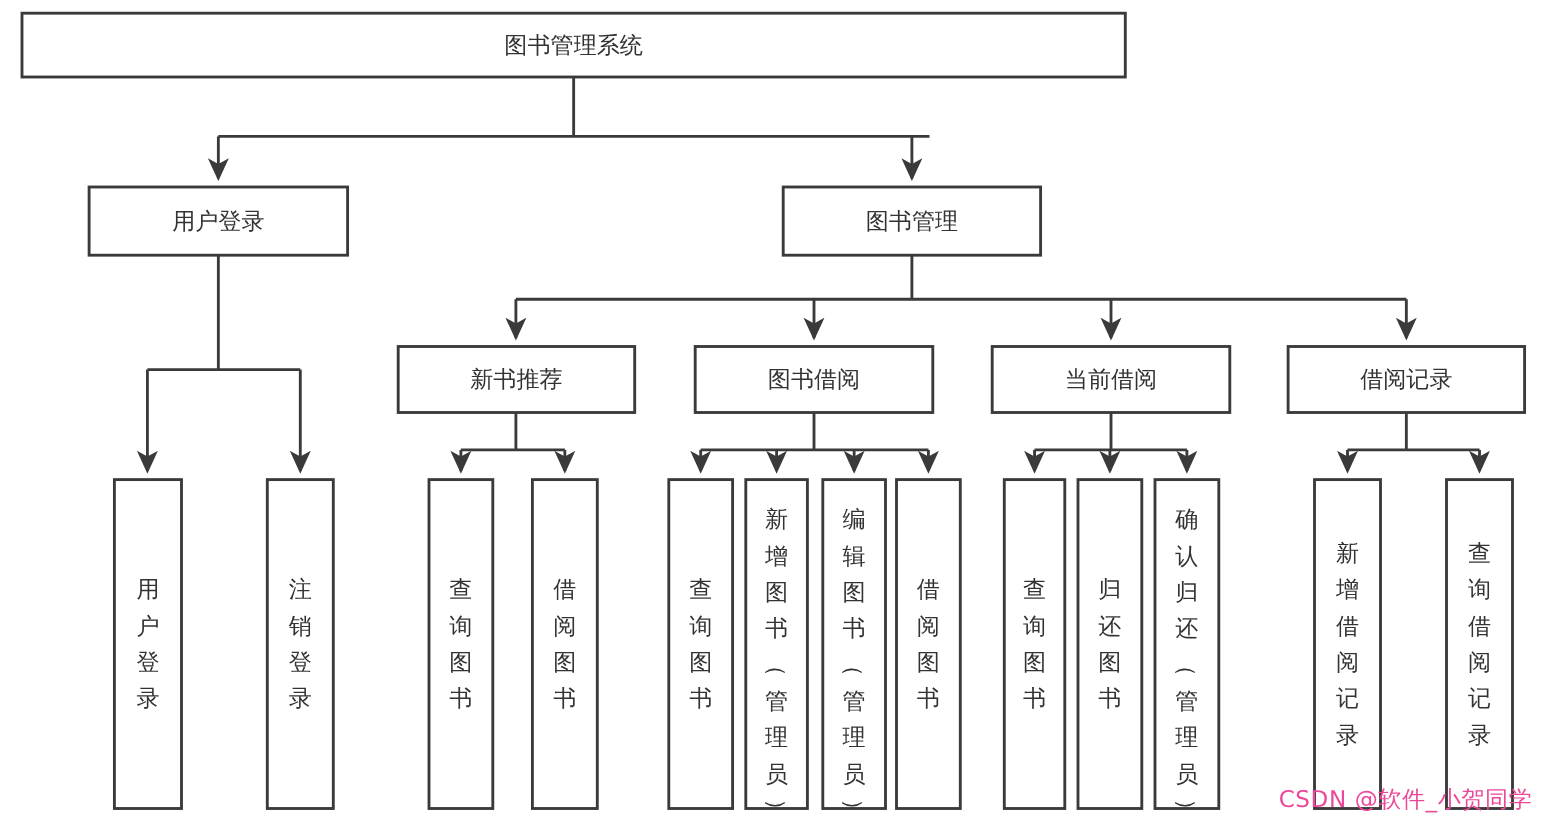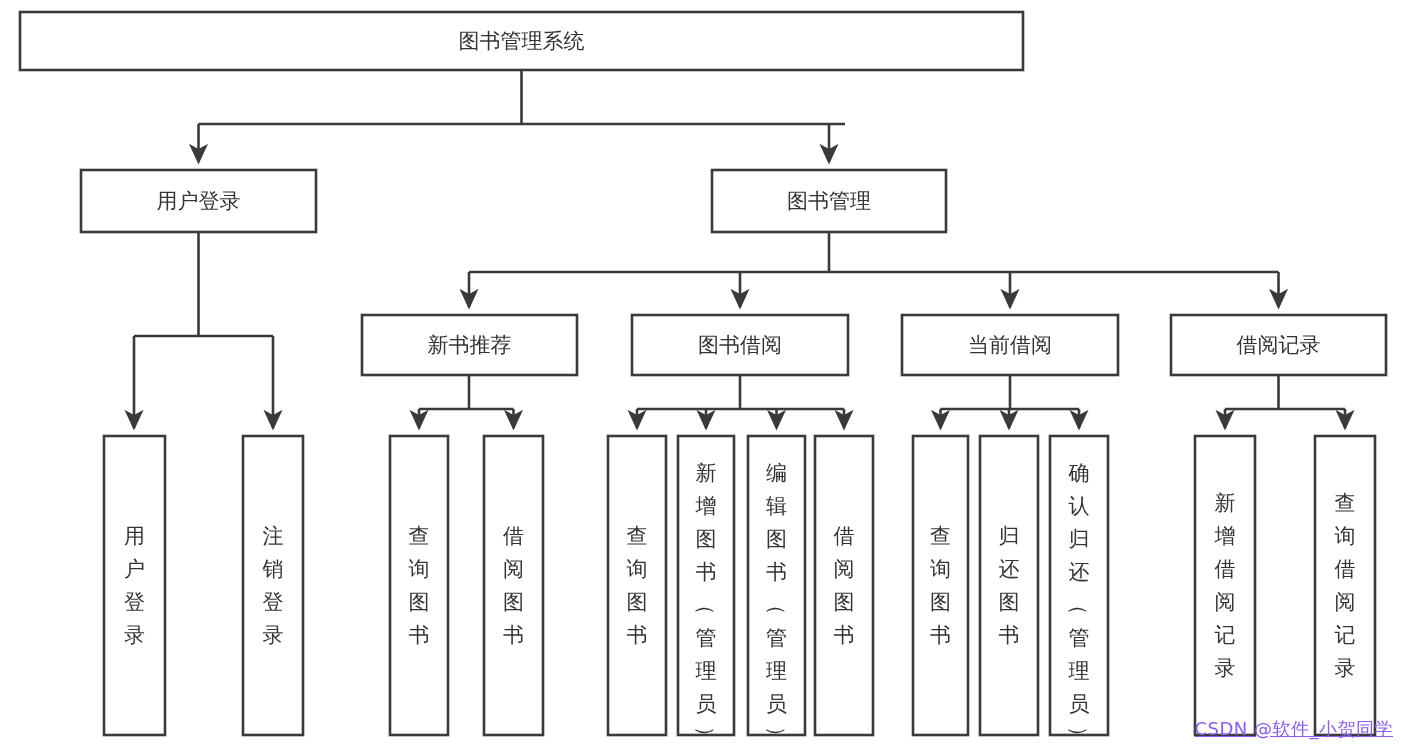--- a/index.html
+++ b/index.html
@@ -49,26 +49,25 @@
   }
   .arrow-head {
     fill: #3a3a3a;
     stroke: none;
   }
   .watermark {
     position: absolute;
     right: 12px;
     bottom: 6px;
     font-family: "DejaVu Sans", sans-serif;
-    font-size: 18px;
-    color: #8b5cf6;
+    font-size: 21px;
+    color: #ec4899;
     letter-spacing: 0.5px;
     white-space: nowrap;
     user-select: none;
-    text-decoration: underline;
   }
 </style>
 </head>
 <body>
 
 <div id="diagram-root">
 
   <svg id="flowchart" viewBox="0 0 1405 747" xmlns="http://www.w3.org/2000/svg">
 
     <defs>

